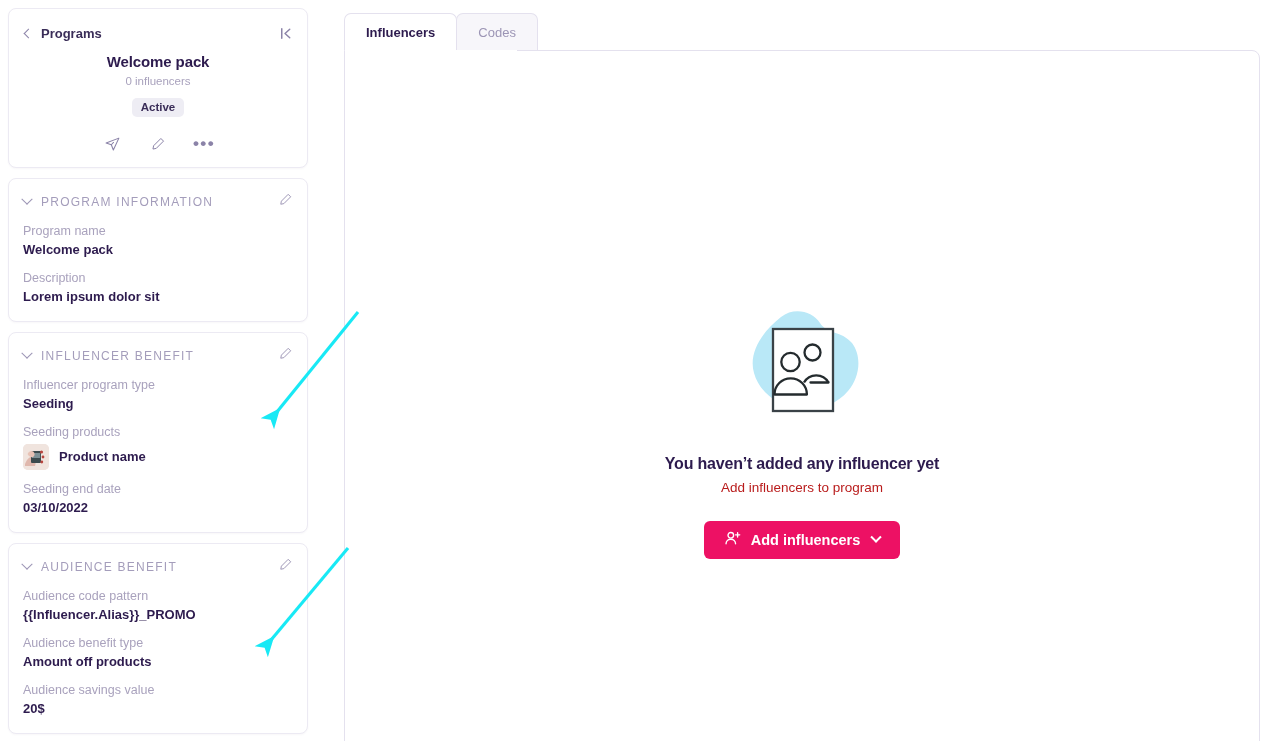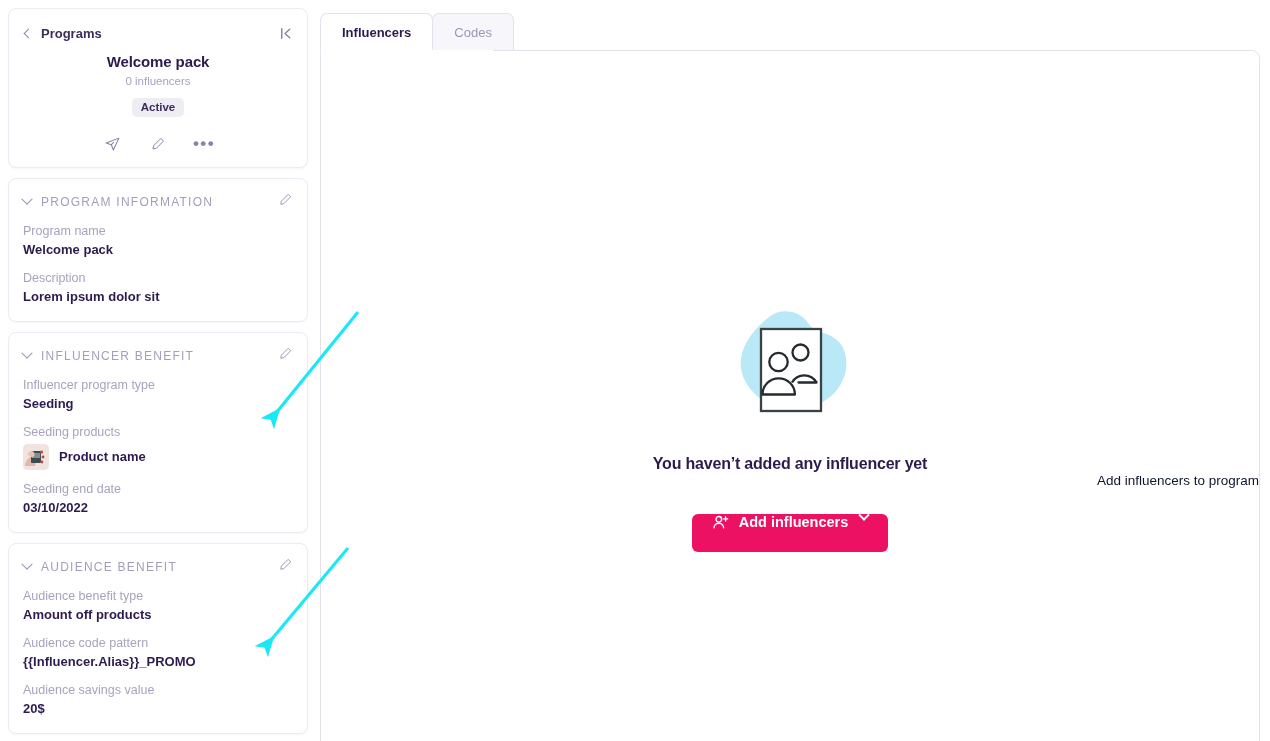--- a/index.html
+++ b/index.html
@@ -12,20 +12,21 @@
     font-family: "Liberation Sans", sans-serif;
     -webkit-font-smoothing: antialiased;
   }
 
   #app {
     position: relative;
     width: 1270px;
     height: 741px;
     background: #ffffff;
     display: flex;
+    gap: 24px;
   }
 
   
   .sidebar {
     width: 318px;
     height: 741px;
     flex: 0 0 318px;
     background: #ffffff;
     padding: 8px 10px 0 8px;
     overflow: hidden;
@@ -242,26 +243,27 @@
 
   .empty-title {
     font-size: 16px;
     font-weight: 700;
     color: #2d1b4e;
     letter-spacing: -0.2px;
   }
 
   .empty-sub {
     font-size: 13.5px;
-    color: #0f172a;
-    text-align: right;
+    color: #b91c1c;
+    margin-top: 7px;
   }
 
   .add-btn {
     display: inline-flex;
+    align-items: center;
     gap: 10px;
     background: #ed1164;
     color: #ffffff;
     border: none;
     border-radius: 6px;
     height: 38px;
     padding: 0 20px;
     font-size: 14.5px;
     font-weight: 700;
     font-family: "Liberation Sans", sans-serif;
@@ -396,26 +398,26 @@
           <span class="chev-down"></span>
           <span class="sec-title">AUDIENCE BENEFIT</span>
         </div>
         <span>
           <svg width="15" height="15" viewBox="0 0 20 20" fill="none">
             <path d="M13.6 3.1l3.3 3.3-9.1 9.1-4.1.8.8-4.1 9.1-9.1z" stroke="#9c95b5" stroke-width="1.3" stroke-linejoin="round"></path>
           </svg>
         </span>
       </div>
       <div class="field">
+        <div class="f-label">Audience code pattern</div>
+        <div class="f-value">{{Influencer.Alias}}_PROMO</div>
+      </div>
+      <div class="field">
         <div class="f-label">Audience benefit type</div>
         <div class="f-value">Amount off products</div>
-      </div>
-      <div class="field">
-        <div class="f-label">Audience code pattern</div>
-        <div class="f-value">{{Influencer.Alias}}_PROMO</div>
       </div>
       <div class="field">
         <div class="f-label">Audience savings value</div>
         <div class="f-value">20$</div>
       </div>
     </div>
 
   </div>
 
   <div class="main">

